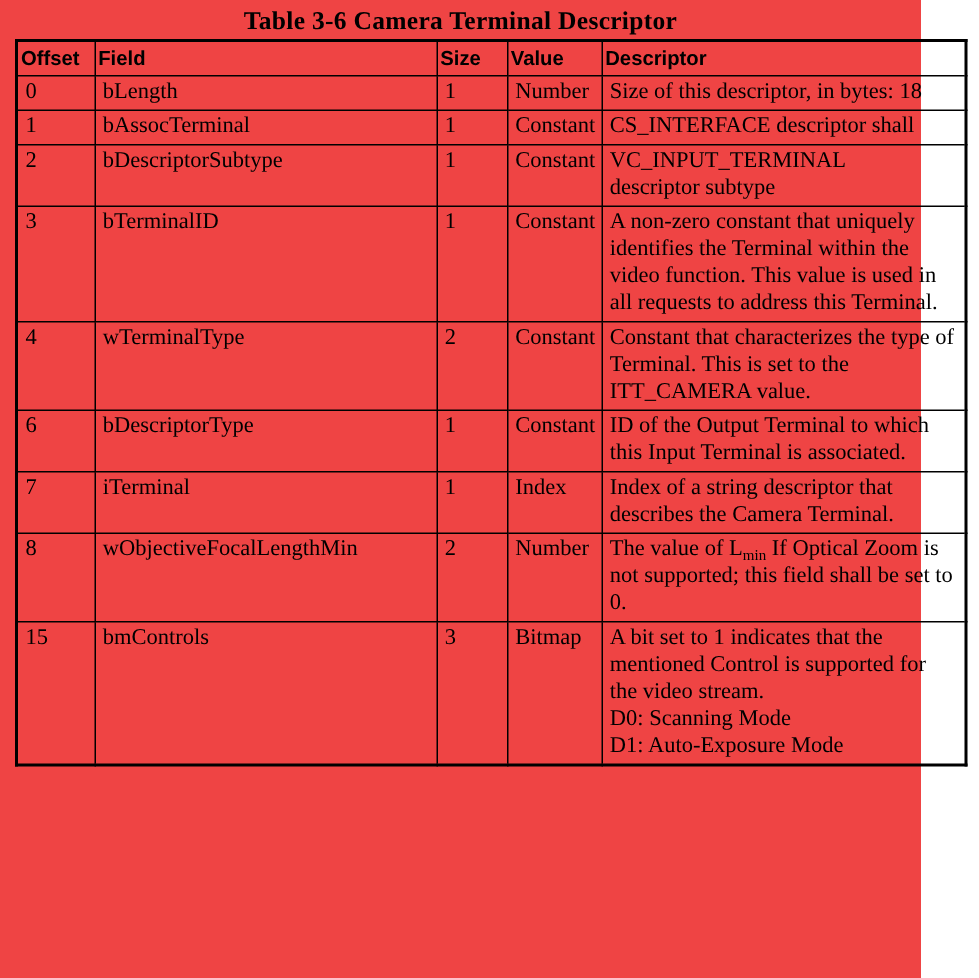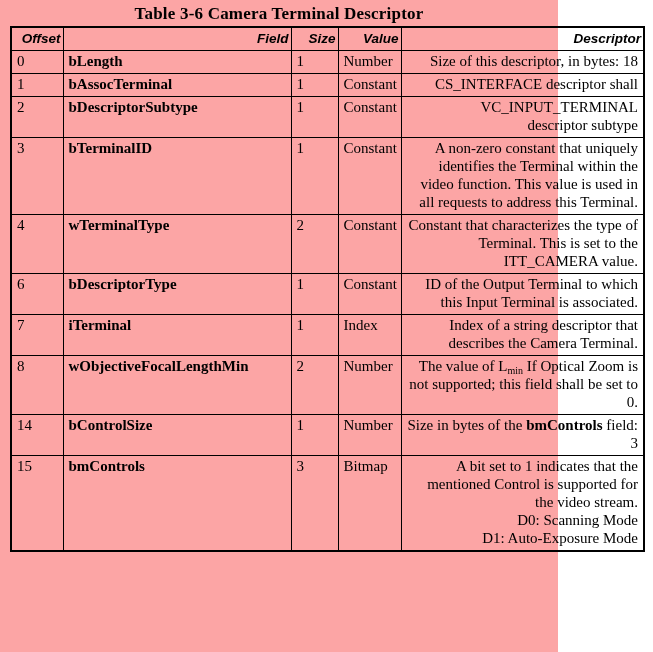--- a/index.html
+++ b/index.html
@@ -6,23 +6,23 @@
     margin: 0;
     padding: 0;
     background: #ffffff;
     width: 653px;
     height: 652px;
     overflow: hidden;
     font-family: "Liberation Serif", serif;
     color: #000000;
   }
   .page {
-    width: 558px;
+    width: 614px;
     height: 652px;
-    background: #fca5a5;
+    background: #ef4444;
     box-sizing: border-box;
   }
   .table-title {
     font-family: "Liberation Serif", serif;
     font-weight: bold;
     font-size: 17px;
     text-align: center;
     padding-top: 4px;
     padding-bottom: 2px;
     letter-spacing: 0.2px;
@@ -37,34 +37,33 @@
   table.desc-table th,
   table.desc-table td {
     border: 1px solid #000000;
     vertical-align: top;
     box-sizing: border-box;
   }
   table.desc-table th {
     font-family: "Liberation Sans", sans-serif;
     font-weight: bold;
     font-size: 13.5px;
-    text-align: right;
+    text-align: left;
     padding: 3px 2px 4px 2px;
-    font-style: italic;
   }
   table.desc-table td {
     font-size: 15px;
     line-height: 18px;
     padding: 1px 5px 3px 5px;
   }
   td.c-offset { padding-left: 5px; }
-  td.c-field  { font-weight: bold; padding-left: 7px; }
+  td.c-field  { font-weight: normal; padding-left: 7px; }
   td.c-size   { padding-left: 8px; }
   td.c-value  { padding-left: 8px; }
-  td.c-desc   { padding-left: 5px; padding-right: 5px; text-align: right; }
+  td.c-desc   { padding-left: 5px; padding-right: 5px; }
   td.c-desc sub {
     font-size: 10px;
     line-height: 0;
     vertical-align: -3px;
   }
   td.c-desc b { font-weight: bold; }
   col.col-offset { width: 52px; }
   col.col-field  { width: 228px; }
   col.col-size   { width: 47px; }
   col.col-value  { width: 63px; }
@@ -154,27 +153,20 @@
   <tr>
     <td class="c-offset">8</td>
     <td class="c-field">wObjectiveFocalLengthMin</td>
     <td class="c-size">2</td>
     <td class="c-value">Number</td>
     <td class="c-desc"><span>The value of L</span><sub>min</sub><span> If Optical Zoom is not supported; this field shall be set to 0.</span></td>
   </tr>
 
 
 
-  <tr>
-    <td class="c-offset">14</td>
-    <td class="c-field">bControlSize</td>
-    <td class="c-size">1</td>
-    <td class="c-value">Number</td>
-    <td class="c-desc"><span>Size in bytes of the </span><b>bmControls</b><span> field: 3</span></td>
-  </tr>
 
   <tr>
     <td class="c-offset">15</td>
     <td class="c-field">bmControls</td>
     <td class="c-size">3</td>
     <td class="c-value">Bitmap</td>
     <td class="c-desc"><span>A bit set to 1 indicates that the mentioned Control is supported for the video stream.</span><br><span>D0: Scanning Mode</span><br><span>D1: Auto-Exposure Mode</span></td>
   </tr>
 </tbody>
   </table>

